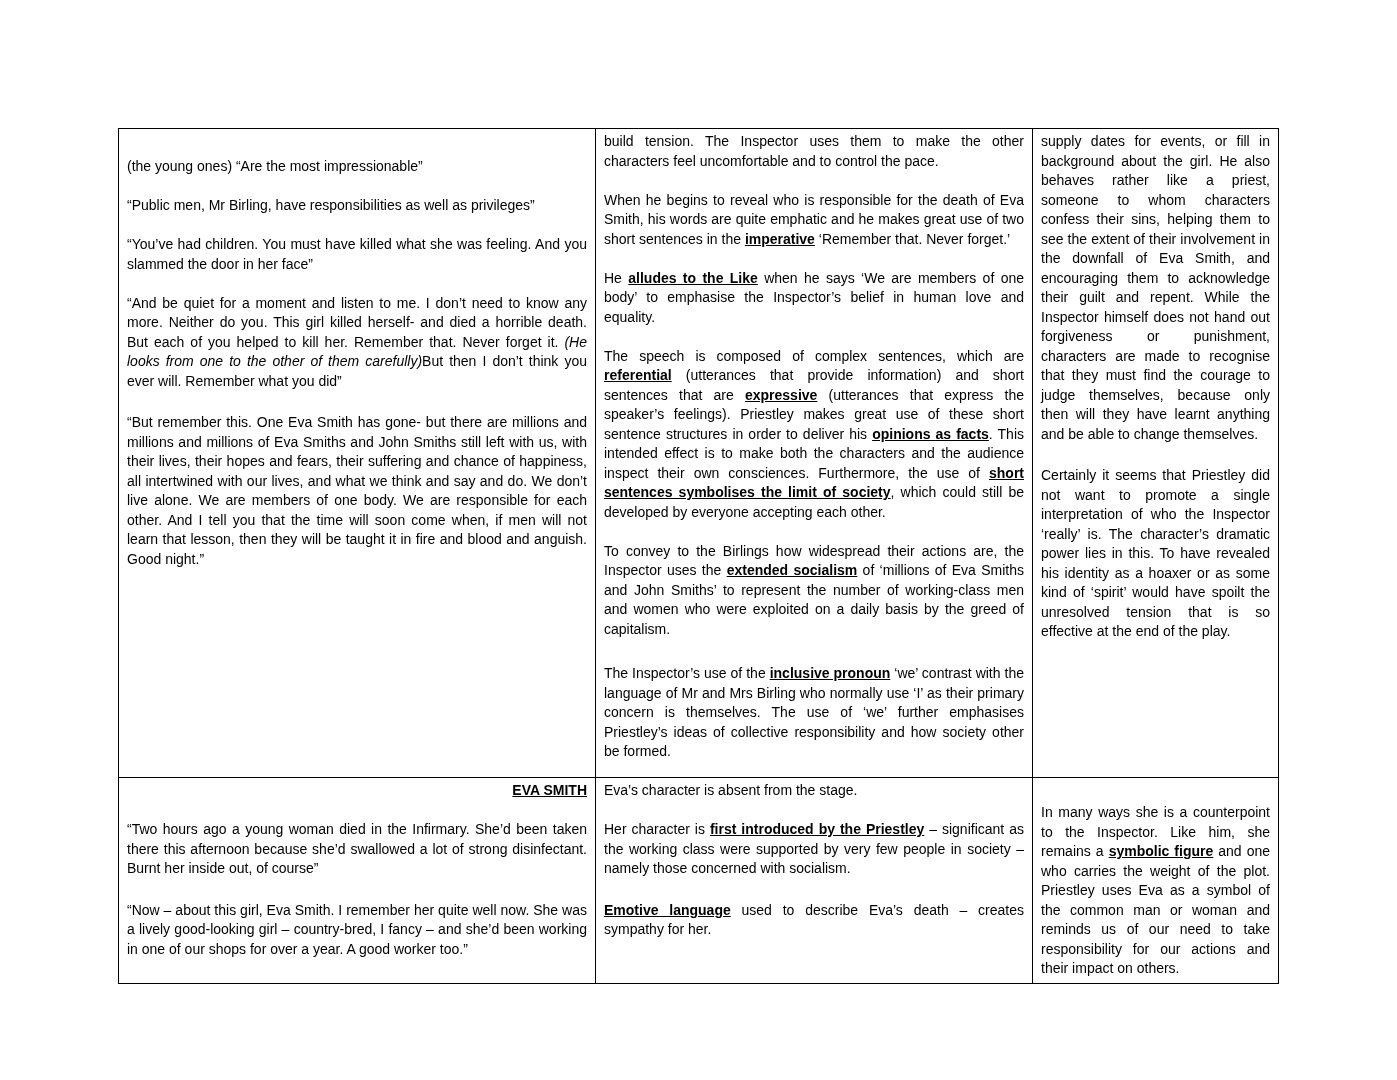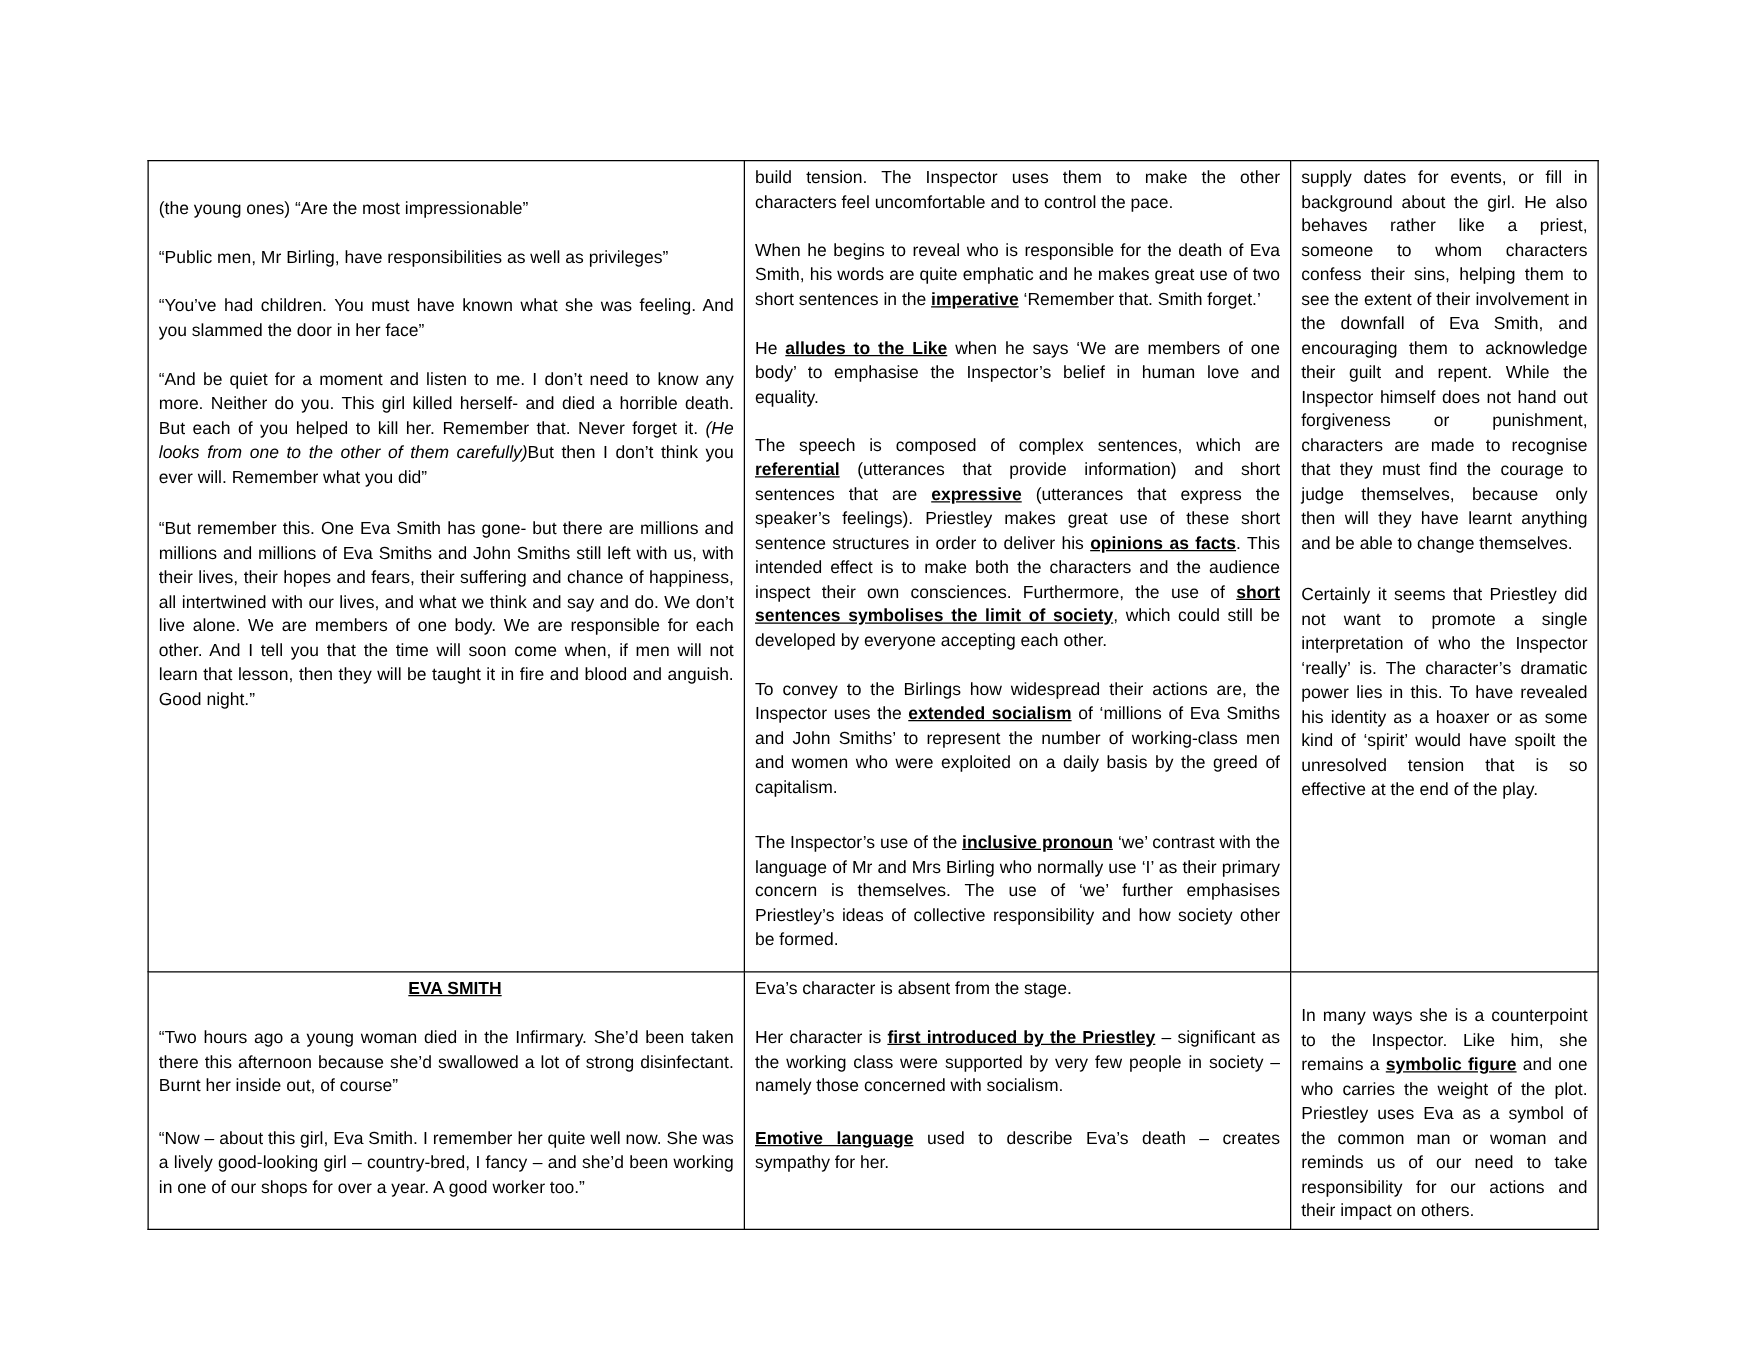--- a/index.html
+++ b/index.html
@@ -30,47 +30,47 @@
     line-height: 19.5px;
   }
   tr.row-inspector td { height: 649px; }
   tr.row-eva td { height: 176px; }
   .para {
     text-align: justify;
     margin: 0 0 19.5px 0;
   }
   .para:last-child { margin-bottom: 0; margin-top: 22px; }
   .para.gap-before { margin-top: 25px; }
-  .para.align-left { text-align: center; padding-left: 14px; }
+  .para.align-left { text-align: right; padding-left: 14px; }
   .b { font-weight: bold; }
   .u { text-decoration: underline; }
   .i { font-style: italic; }
 </style>
 </head>
 <body>
 
 <div class="page">
   <table class="doc-table">
     <colgroup>
       <col style="width:477px">
       <col style="width:437px">
       <col style="width:246px">
     </colgroup>
     <tbody>
       <tr class="row-inspector">
         <td>
             <p class="para gap-before"><span>(the young ones) “Are the most impressionable”</span></p>
             <p class="para"><span>“Public men, Mr Birling, have responsibilities as well as privileges”</span></p>
-            <p class="para"><span>“You’ve had children. You must have known what she was feeling. And you slammed the door in her face”</span></p>
+            <p class="para"><span>“You’ve had children. You must have killed what she was feeling. And you slammed the door in her face”</span></p>
             <p class="para"><span>“And be quiet for a moment and listen to me. I don’t need to know any more. Neither do you. This girl killed herself- and died a horrible death. But each of you helped to kill her. Remember that. Never forget it. </span><span class="i">(He looks from one to the other of them carefully)</span><span>But then I don’t think you ever will. Remember what you did”</span></p>
             <p class="para"><span>“But remember this. One Eva Smith has gone- but there are millions and millions and millions of Eva Smiths and John Smiths still left with us, with their lives, their hopes and fears, their suffering and chance of happiness, all intertwined with our lives, and what we think and say and do. We don’t live alone. We are members of one body. We are responsible for each other. And I tell you that the time will soon come when, if men will not learn that lesson, then they will be taught it in fire and blood and anguish. Good night.”</span></p>
           </td>
         <td>
             <p class="para"><span>build tension. The Inspector uses them to make the other characters feel uncomfortable and to control the pace.</span></p>
-            <p class="para"><span>When he begins to reveal who is responsible for the death of Eva Smith, his words are quite emphatic and he makes great use of two short sentences in the </span><span class="b u">imperative</span><span> ‘Remember that. Smith forget.’</span></p>
+            <p class="para"><span>When he begins to reveal who is responsible for the death of Eva Smith, his words are quite emphatic and he makes great use of two short sentences in the </span><span class="b u">imperative</span><span> ‘Remember that. Never forget.’</span></p>
             <p class="para"><span>He </span><span class="b u">alludes to the Like</span><span> when he says ‘We are members of one body’ to emphasise the Inspector’s belief in human love and equality.</span></p>
             <p class="para"><span>The speech is composed of complex sentences, which are </span><span class="b u">referential</span><span> (utterances that provide information) and short sentences that are </span><span class="b u">expressive</span><span> (utterances that express the speaker’s feelings). Priestley makes great use of these short sentence structures in order to deliver his </span><span class="b u">opinions as facts</span><span>. This intended effect is to make both the characters and the audience inspect their own consciences. Furthermore, the use of </span><span class="b u">short sentences symbolises the limit of society</span><span>, which could still be developed by everyone accepting each other.</span></p>
             <p class="para"><span>To convey to the Birlings how widespread their actions are, the Inspector uses the </span><span class="b u">extended socialism</span><span> of ‘millions of Eva Smiths and John Smiths’ to represent the number of working-class men and women who were exploited on a daily basis by the greed of capitalism.</span></p>
             <p class="para gap-before"><span>The Inspector’s use of the </span><span class="b u">inclusive pronoun</span><span> ‘we’ contrast with the language of Mr and Mrs Birling who normally use ‘I’ as their primary concern is themselves. The use of ‘we’ further emphasises Priestley’s ideas of collective responsibility and how society other be formed.</span></p>
           </td>
         <td>
             <p class="para"><span>supply dates for events, or fill in background about the girl. He also behaves rather like a priest, someone to whom characters confess their sins, helping them to see the extent of their involvement in the downfall of Eva Smith, and encouraging them to acknowledge their guilt and repent. While the Inspector himself does not hand out forgiveness or punishment, characters are made to recognise that they must find the courage to judge themselves, because only then will they have learnt anything and be able to change themselves.</span></p>
             <p class="para"><span>Certainly it seems that Priestley did not want to promote a single interpretation of who the Inspector ‘really’ is. The character’s dramatic power lies in this. To have revealed his identity as a hoaxer or as some kind of ‘spirit’ would have spoilt the unresolved tension that is so effective at the end of the play.</span></p>
           </td>
       </tr>

